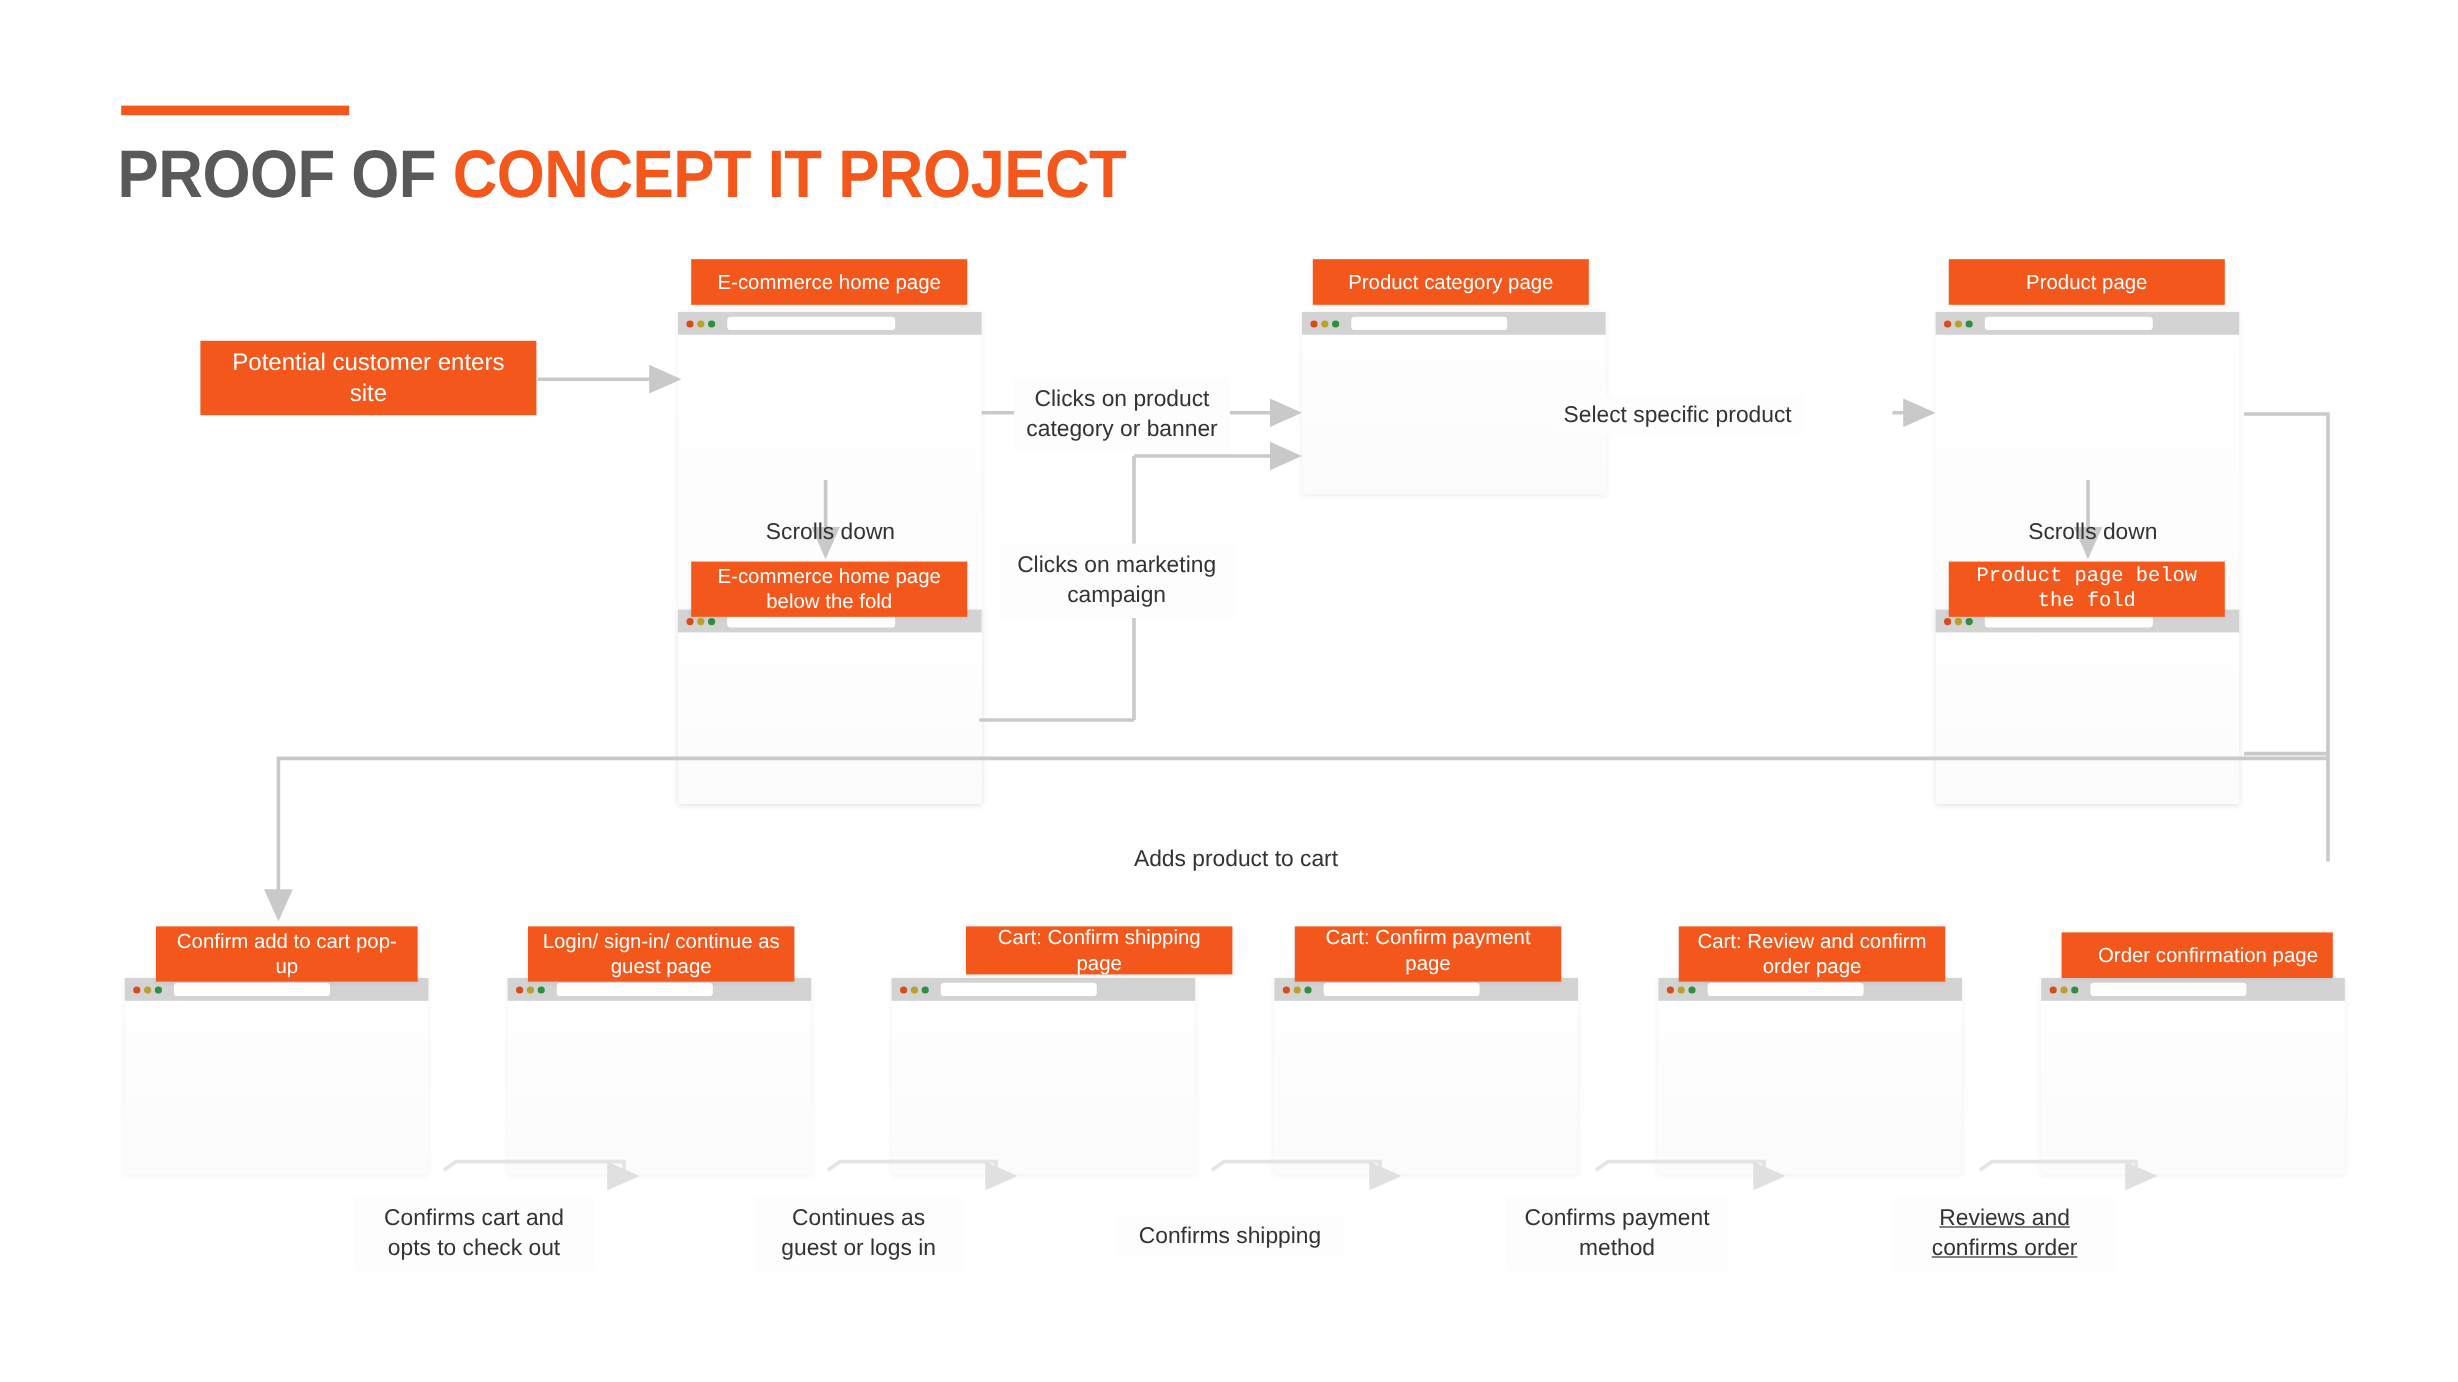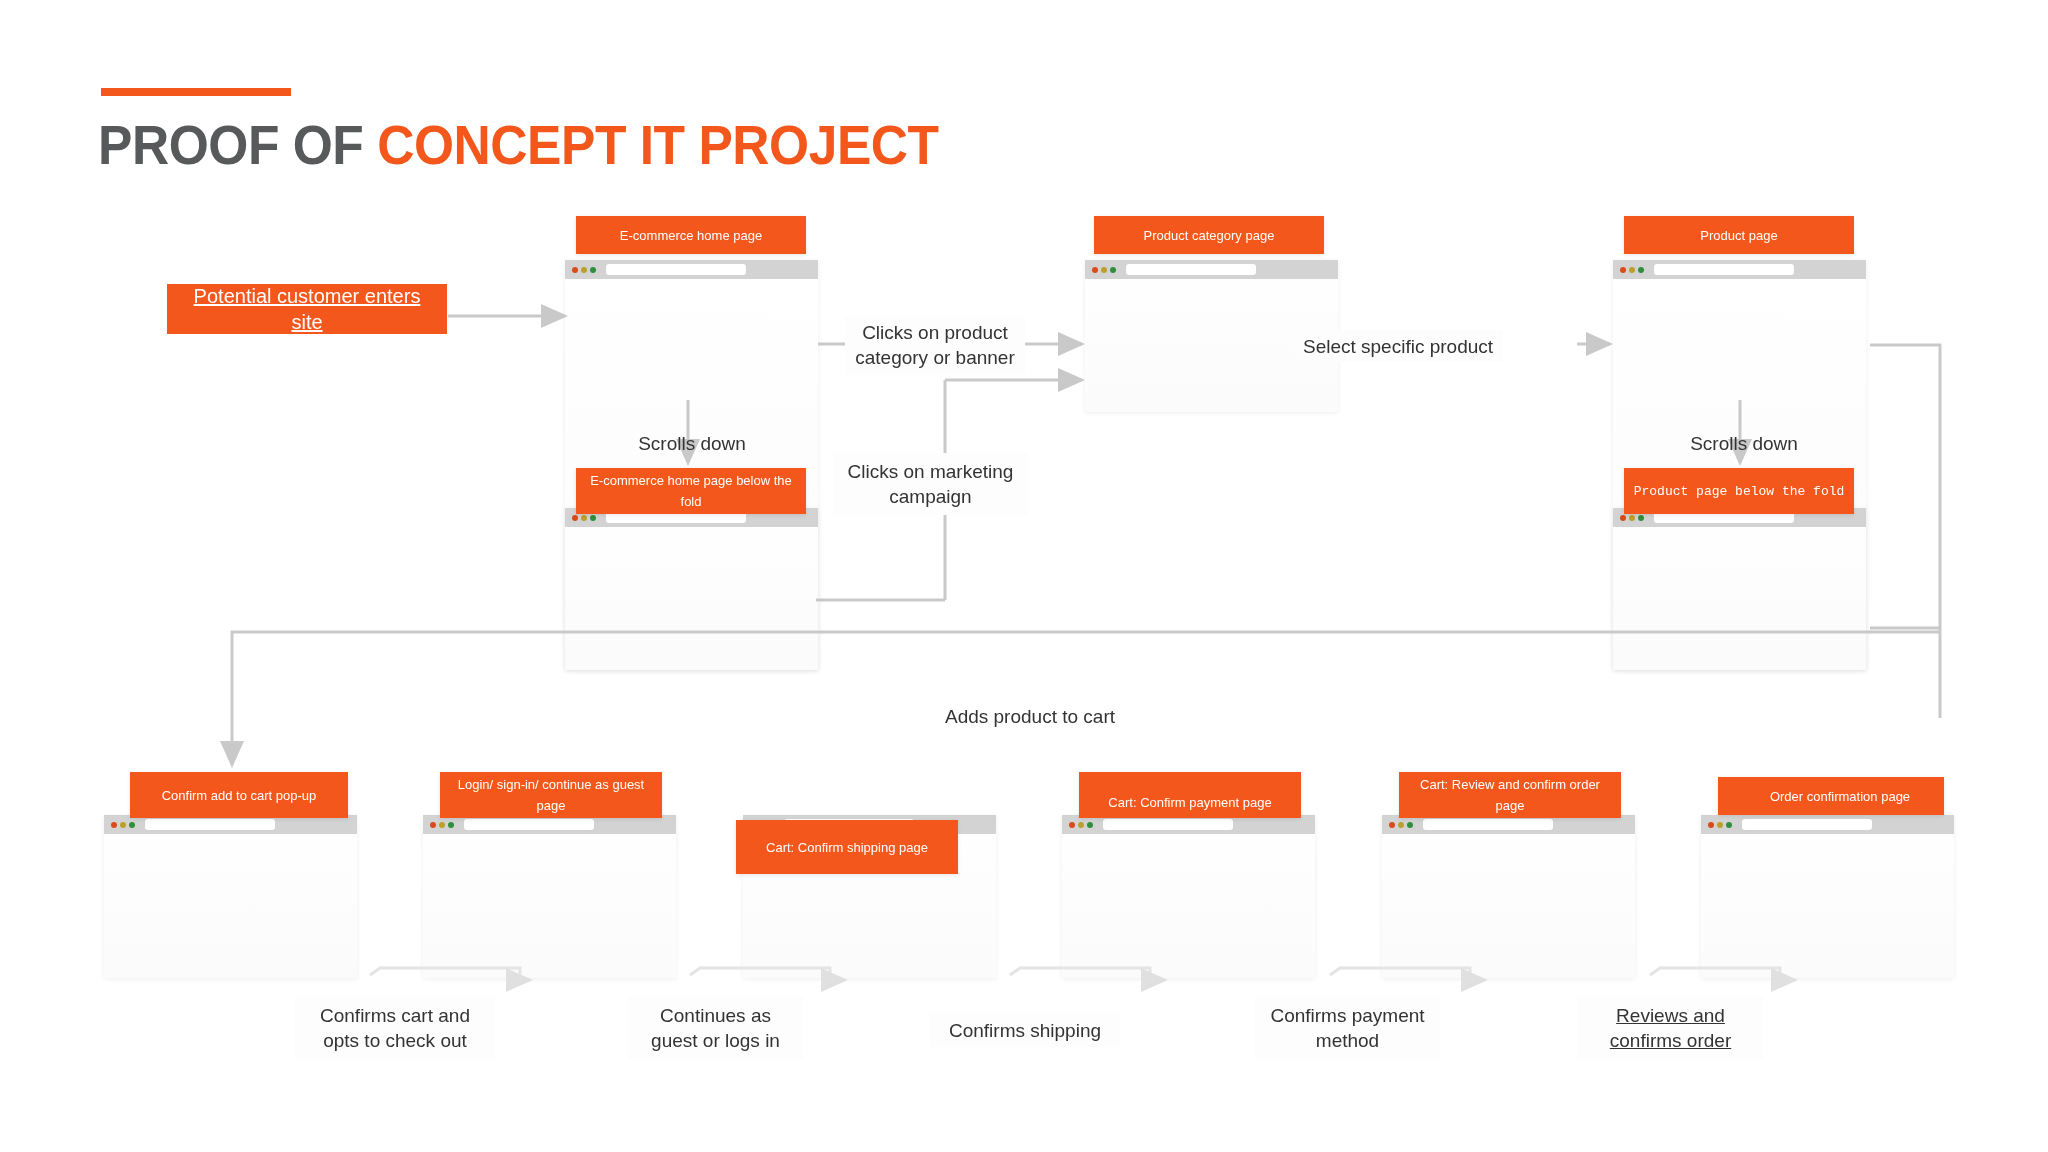--- a/index.html
+++ b/index.html
@@ -69,21 +69,21 @@
     background: #ffffff;
     border-radius: 3px;
     margin-left: 7px;
     flex: 0 0 auto;
   }
   
   .chip {
     position: absolute;
     background: #f4571b;
     color: #ffffff;
-    font-size: 13px;
+    font-size: 17px;
     line-height: 21px;
     text-align: center;
     display: flex;
     align-items: center;
     justify-content: center;
     padding: 5px 8px;
     box-shadow: 0 1px 4px rgba(0,0,0,0.10);
     z-index: 5;
   }
 
@@ -172,21 +172,21 @@
 
   <path d="M1940,632 L232,632 L232,765" stroke="#c9c9c9" stroke-width="3" fill="none" marker-end="url(#ah)"></path>
 
   <path d="M370,975 L380,968 L520,968 L520,980 L530,980" stroke="#e4e4e4" stroke-width="3" fill="none" marker-end="url(#ahl)"></path>
   <path d="M690,975 L700,968 L830,968 L830,980 L845,980" stroke="#e4e4e4" stroke-width="3" fill="none" marker-end="url(#ahl)"></path>
   <path d="M1010,975 L1020,968 L1150,968 L1150,980 L1165,980" stroke="#e4e4e4" stroke-width="3" fill="none" marker-end="url(#ahl)"></path>
   <path d="M1330,975 L1340,968 L1470,968 L1470,980 L1485,980" stroke="#e4e4e4" stroke-width="3" fill="none" marker-end="url(#ahl)"></path>
   <path d="M1650,975 L1660,968 L1780,968 L1780,980 L1795,980" stroke="#e4e4e4" stroke-width="3" fill="none" marker-end="url(#ahl)"></path>
 </svg>
 
-<div class="orange-box" style="left:167px; top:284px; width:280px; height:50px;text-decoration:underline;">
+<div class="orange-box" style="left:167px; top:284px; width:280px; height:62px;">
   <span>Potential customer enters site</span>
 </div>
 
 <div class="browser" style="left:565px; top:260px; width:253px; height:410px;">
   <div class="screen"></div>
   <div class="titlebar">
     <span class="dot r"></span>
     <span class="dot y"></span>
     <span class="dot g"></span>
     <span class="urlbar" style="width:140px;"></span>
@@ -300,21 +300,21 @@
 
 <div class="browser" style="left:743px; top:815px; width:253px; height:163px;">
   <div class="screen"></div>
   <div class="titlebar">
     <span class="dot r"></span>
     <span class="dot y"></span>
     <span class="dot g"></span>
     <span class="urlbar" style="width:130px;"></span>
   </div>
 </div>
-<div class="chip" style="left:736px; top:772px; width:222px; height:54px;margin-top:48px;">
+<div class="chip" style="left:805px; top:772px; width:222px; height:40px;">
   <span>Cart: Confirm shipping page</span>
 </div>
 
 <div class="browser" style="left:1062px; top:815px; width:253px; height:163px;">
   <div class="screen"></div>
   <div class="titlebar">
     <span class="dot r"></span>
     <span class="dot y"></span>
     <span class="dot g"></span>
     <span class="urlbar" style="width:130px;"></span>

